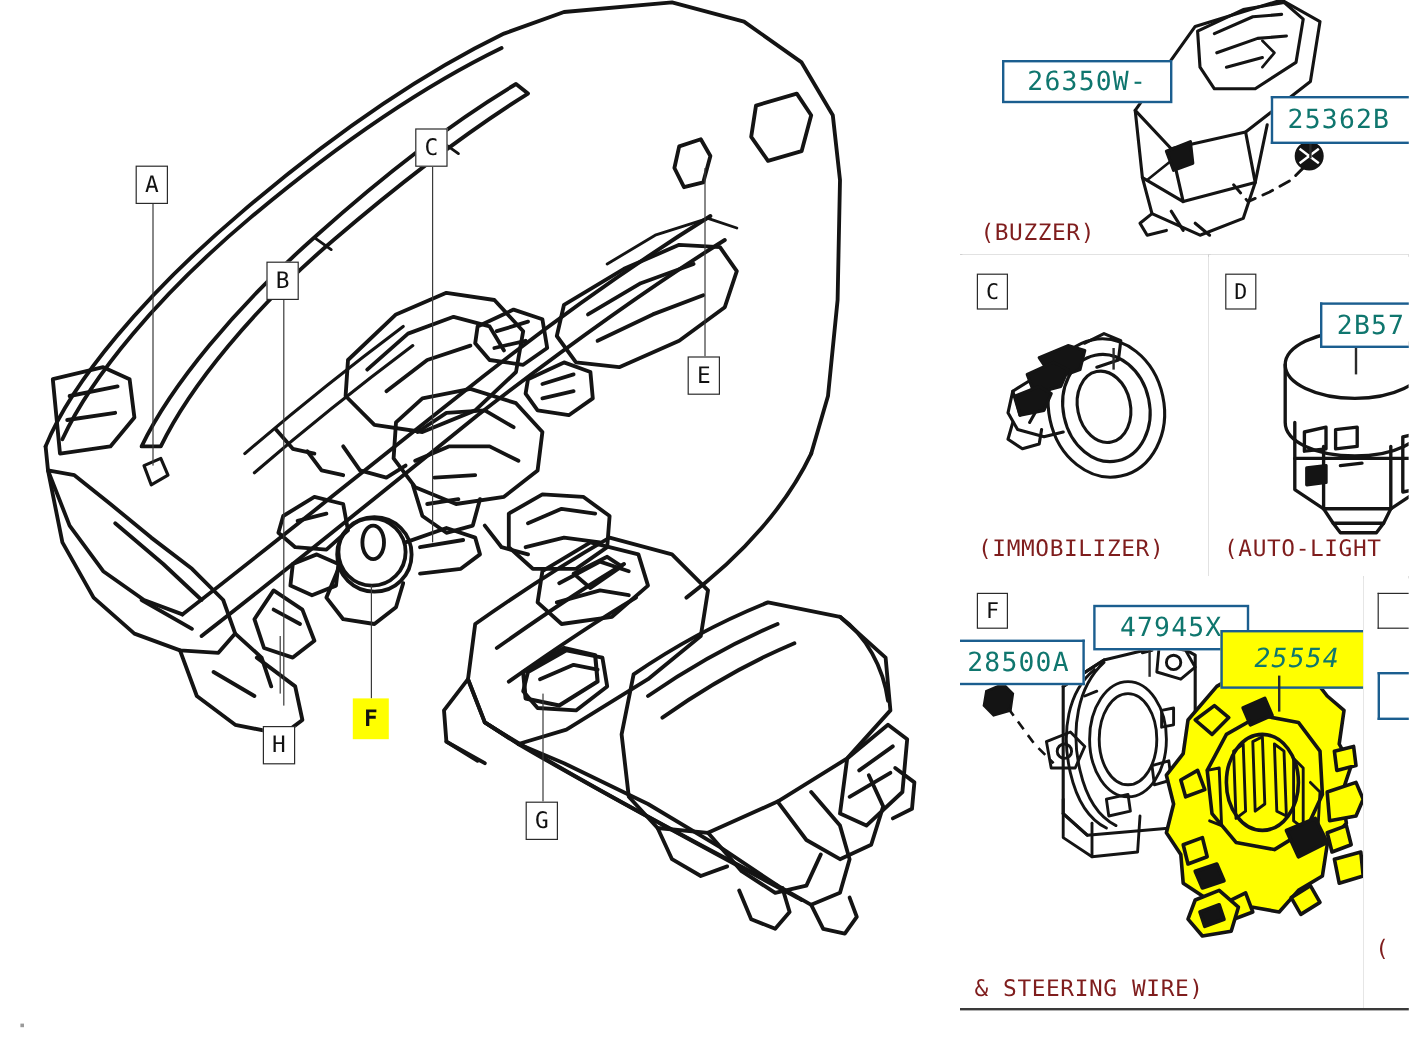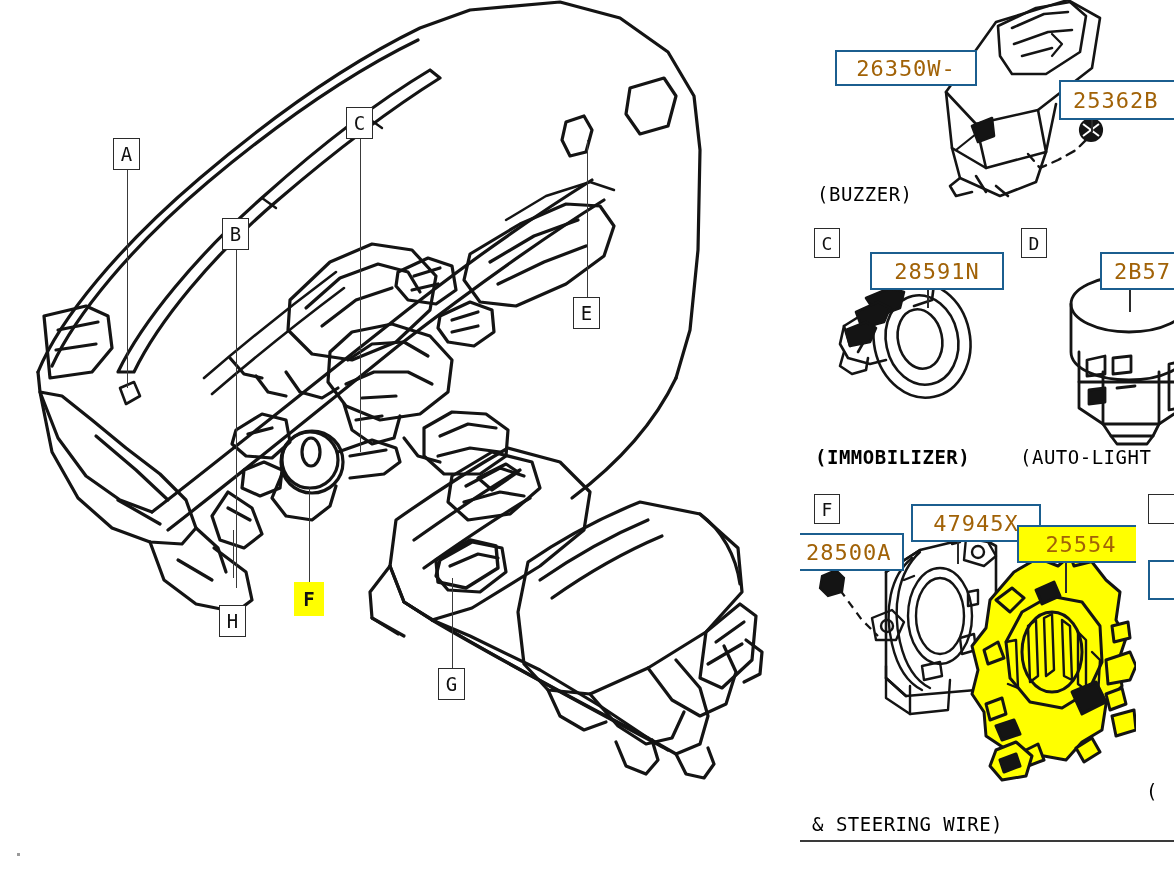--- a/index.html
+++ b/index.html
@@ -52,38 +52,38 @@
     font-size:18px;color:#111;
     font-family:"DejaVu Sans Mono","Liberation Mono",monospace;
   }
 
   
   .partbox{
     position:absolute;
     box-sizing:border-box;
     border:2.2px solid #1b5e8f;
     background:#ffffff;
-    color:#a16207;
+    color:#0f766e;
     font-size:22px;
     letter-spacing:1px;
     display:flex;align-items:center;justify-content:center;
     white-space:nowrap;
     font-family:"DejaVu Sans Mono","Liberation Mono",monospace;
   }
   .partbox.hl{background:#ffff00;}
   .partbox.noborder-right{border-right:none;}
   .partbox.noborder-left{border-left:none;text-align:right;}
 
   
   .tick{position:absolute;background:#2b2b2b;width:1.6px;}
 
   
   .caption{
     position:absolute;
-    color:#000000;
+    color:#7f1d1d;
     font-size:19px;
     letter-spacing:0.5px;
     white-space:nowrap;
     font-family:"DejaVu Sans Mono","Liberation Mono",monospace;
   }
 
   
   #artifact{position:absolute;left:17px;top:853px;width:3px;height:3px;background:#9a9a9a;}
 </style>
 </head>
@@ -318,24 +318,23 @@
         <path d="M66,86 L90,76 L104,80 L100,96 L78,104 Z" fill="#141414" stroke="#141414"></path>
         <path d="M56,100 L78,90 L90,96 L84,110 L62,116 Z" fill="#141414" stroke="#141414"></path>
         <path d="M46,118 L66,110 L76,116 L70,130 L50,134 Z" fill="#141414" stroke="#141414"></path>
 
         <path d="M44,140 L40,154 L52,162 L66,158 L68,146"></path>
 
         <path d="M104,74 L120,66 L134,72 L132,88 L114,94"></path>
       </g>
     </svg>
 
-    <div class="partbox" style="left:70px;top:40px;width:134px;height:38px;">28591N</div>
     <div class="tick" style="left:127px;top:78px;height:18px;"></div>
 
-    <div class="caption" style="left:15px;top:234px;font-weight:bold;">(IMMOBILIZER)</div>
+    <div class="caption" style="left:15px;top:234px;">(IMMOBILIZER)</div>
   </div>
 
   <div class="panel" style="left:207px;top:212px;width:167px;height:268px;">
     <div class="panel-letter" style="left:14px;top:16px;">D</div>
 
     <svg class="abs" style="left:0;top:0;" width="167" height="268" viewBox="0 0 167 268">
       <g fill="none" stroke="#141414" stroke-width="2.8" stroke-linejoin="round" stroke-linecap="round">
 
         <ellipse cx="122" cy="92" rx="58" ry="28"></ellipse>
 
@@ -445,21 +444,21 @@
         <path fill="#ffff00" d="M306,180 L330,172 L336,186 L330,200 L308,204 Z"></path>
         <path fill="#ffff00" d="M312,236 L334,230 L336,250 L316,256 Z"></path>
       </g>
     </svg>
 
     <div class="partbox noborder-left" style="left:-8px;top:53px;width:112px;height:38px;justify-content:flex-start;padding-left:14px;">28500A</div>
 
     <div class="partbox" style="left:100px;top:24px;width:130px;height:38px;margin-left:11px;">47945X</div>
     <div class="tick" style="left:157px;top:62px;height:22px;"></div>
 
-    <div class="partbox hl" style="left:217px;top:45px;width:128px;height:38px;">25554</div>
+    <div class="partbox hl" style="left:217px;top:45px;width:128px;height:49px;font-style:italic;">25554</div>
     <div class="tick" style="left:265px;top:83px;height:30px;"></div>
 
     <div class="caption" style="left:12px;top:333px;">&amp; STEERING WIRE)</div>
   </div>
 
   <div class="panel" style="left:336px;top:480px;width:38px;height:360px;">
     <div class="panel-letter" style="left:12px;top:14px;width:26px;height:30px;border-right:none;"></div>
 
     <div class="partbox noborder-right" style="left:12px;top:80px;width:40px;height:40px;"></div>
 

